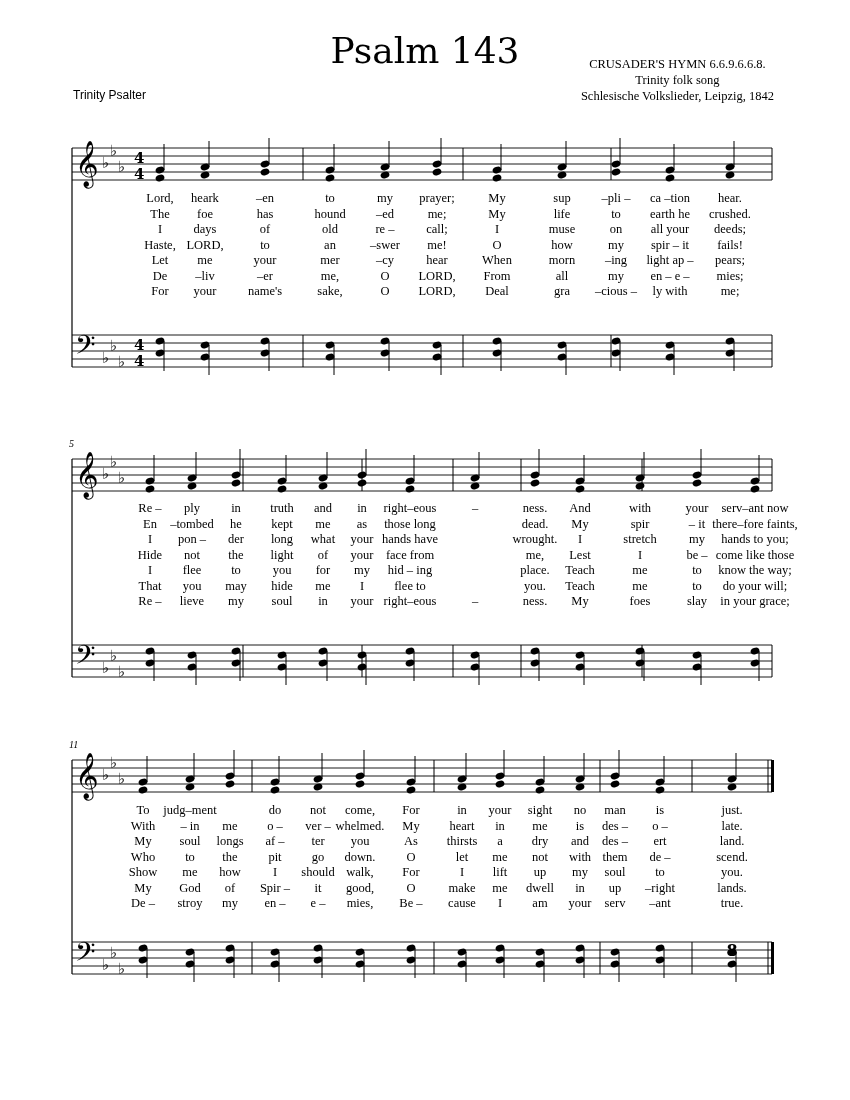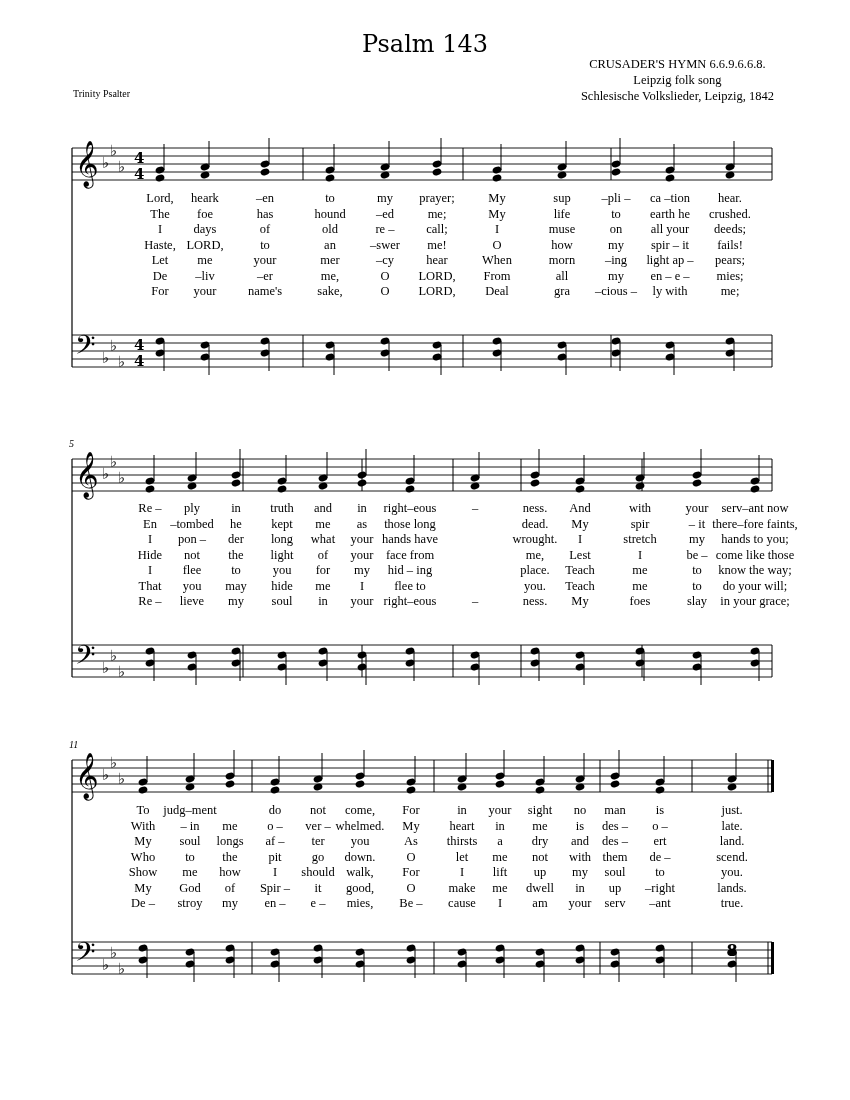--- a/index.html
+++ b/index.html
@@ -1,34 +1,34 @@
 <!DOCTYPE html>
 <html><head>
 <meta charset="utf-8">
 <style>
   html, body { margin:0; padding:0; background:#ffffff; }
   body { width:850px; height:1100px; position:relative; overflow:hidden;
          font-family: "DejaVu Serif", "Liberation Serif", serif; color:#000; }
   .title { position:absolute; top:30px; left:0; width:850px; text-align:center;
-           font-size:24px; font-family:"DejaVu Serif", serif; }
+           font-size:36px; font-family:"DejaVu Serif", serif; }
   .meta-right { position:absolute; right:76px; top:56px; text-align:center;
                 font-size:12.5px; line-height:16px; font-family:"Liberation Serif", serif; }
-  .meta-left { position:absolute; left:73px; top:88px; font-size:10px;
-               font-family:Liberation Serif, serif; }
+  .meta-left { position:absolute; left:73px; top:88px; font-size:12px;
+               font-family:Liberation Sans, sans-serif; }
   svg#score { position:absolute; left:0; top:0; }
   .lyric { font-family:"Liberation Serif", serif; font-size:12.5px; }
   .mnum { font-family:"Liberation Serif", serif; font-size:10px; font-style:italic; }
 </style>
 </head>
 <body>
 
 <div class="title">Psalm 143</div>
 <div class="meta-right">
   <div>CRUSADER'S HYMN 6.6.9.6.6.8.</div>
-  <div>Leipzig folk song</div>
+  <div>Trinity folk song</div>
   <div>Schlesische Volkslieder, Leipzig, 1842</div>
 </div>
 <div class="meta-left">Trinity Psalter</div>
 
 <svg id="score" width="850" height="1100" viewBox="0 0 850 1100" xmlns="http://www.w3.org/2000/svg">
     <line x1="72" x2="772" y1="148" y2="148" stroke="#000000" stroke-width="0.9"></line>
     <line x1="72" x2="772" y1="156" y2="156" stroke="#000000" stroke-width="0.9"></line>
     <line x1="72" x2="772" y1="164" y2="164" stroke="#000000" stroke-width="0.9"></line>
     <line x1="72" x2="772" y1="172" y2="172" stroke="#000000" stroke-width="0.9"></line>
     <line x1="72" x2="772" y1="180" y2="180" stroke="#000000" stroke-width="0.9"></line>

